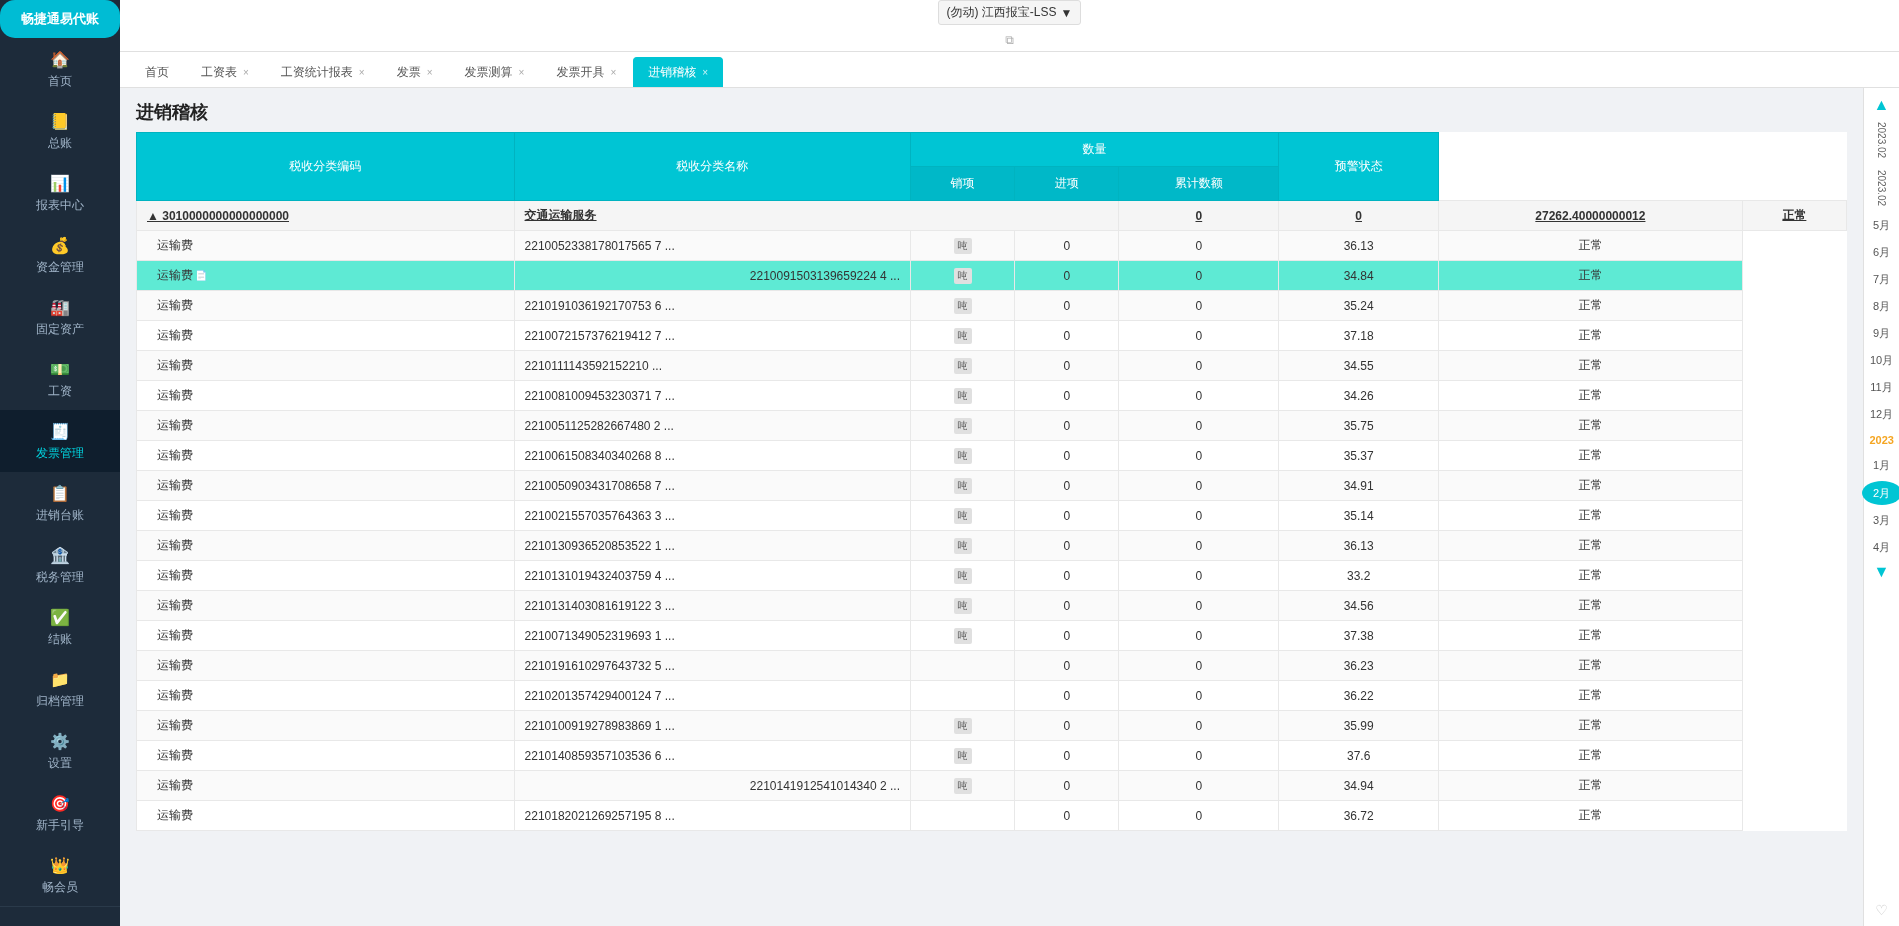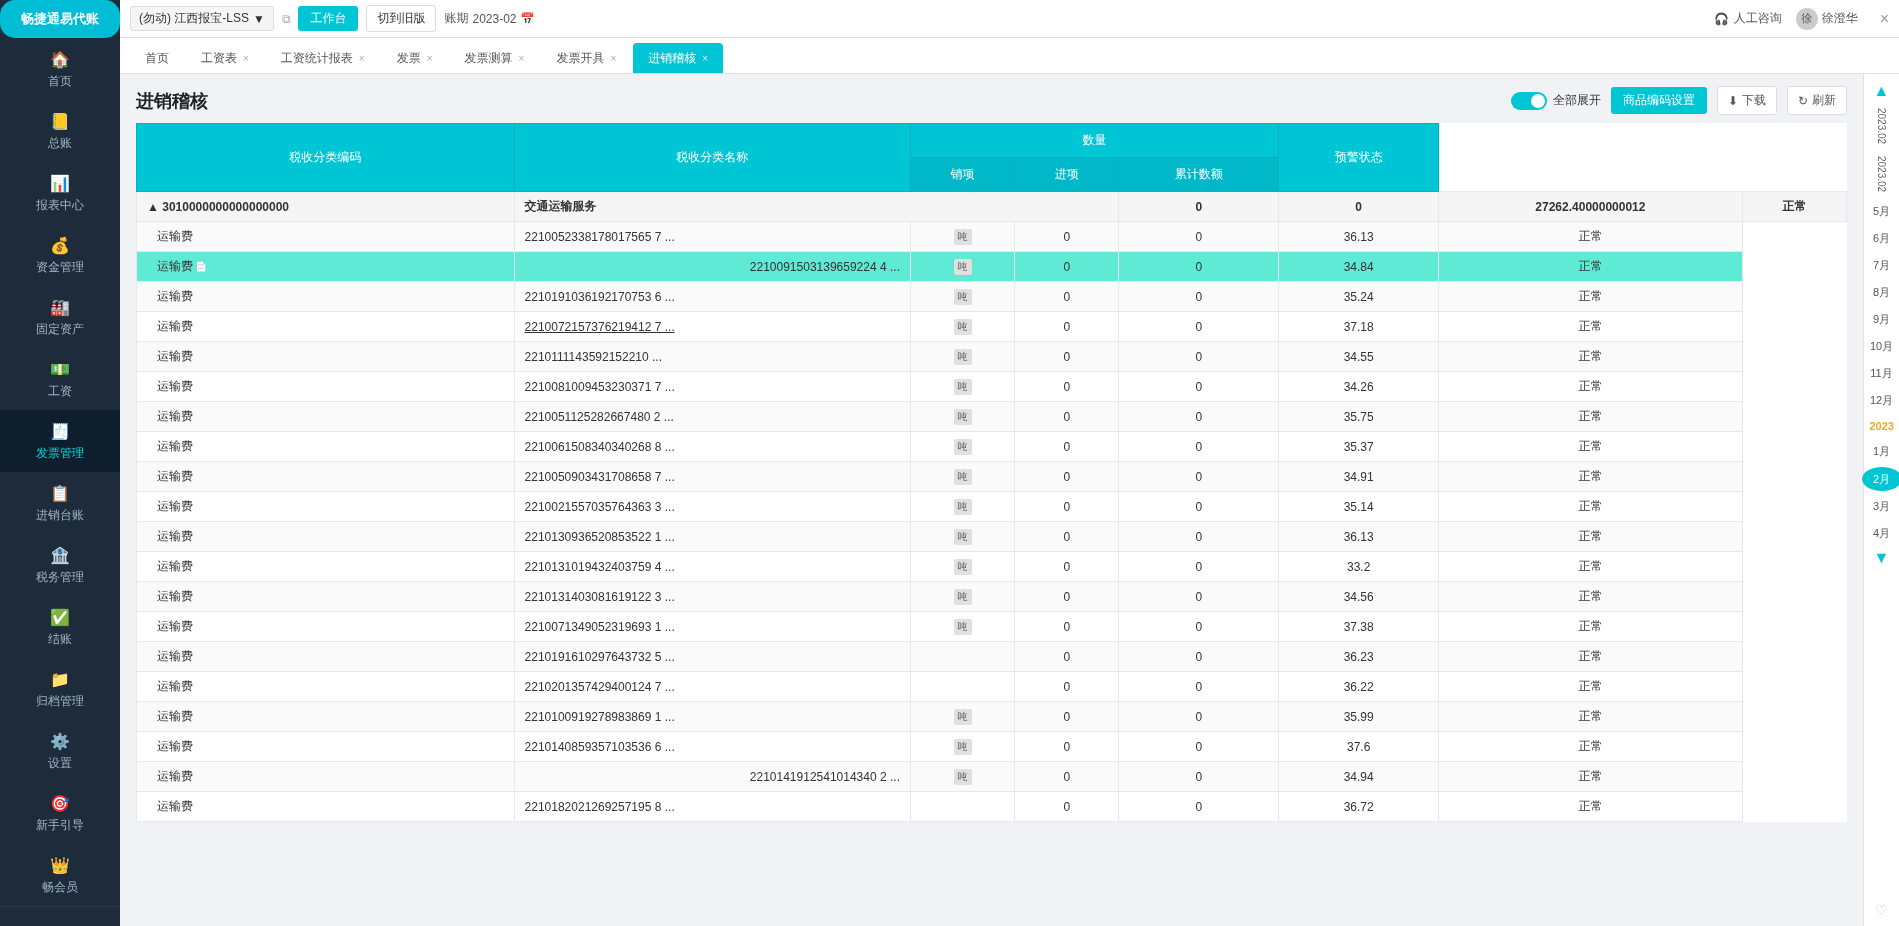--- a/index.html
+++ b/index.html
@@ -11,21 +11,21 @@
     .sidebar-item { display: flex; flex-direction: column; align-items: center; padding: 12px 0 10px; cursor: pointer; font-size: 12px; color: #a0b4c8; gap: 4px; }
     .sidebar-item.active { background: #0f1e2d; color: #00d4e0; }
     .sidebar-icon { font-size: 16px; }
     .sidebar-bottom { margin-top: auto; border-top: 1px solid #2a3a4a; padding: 10px 0; }
     .sidebar-bottom-item { display: flex; align-items: center; justify-content: center; padding: 8px 0; color: #a0b4c8; font-size: 12px; cursor: pointer; gap: 4px; }
 
     
     .main { flex: 1; display: flex; flex-direction: column; overflow: hidden; }
 
     
-    .topbar { background: #fff; height: 38px; display: flex; align-items: center; padding: 0 10px; gap: 8px; border-bottom: 1px solid #e0e0e0; flex-shrink: 0; }
+    .topbar { background: #fff; height: 52px; display: flex; align-items: center; padding: 0 10px; gap: 8px; border-bottom: 1px solid #e0e0e0; flex-shrink: 0; flex-direction: column; }
     .topbar-company { display: flex; align-items: center; gap: 4px; background: #f5f5f5; border: 1px solid #ddd; border-radius: 3px; padding: 3px 8px; font-size: 12px; cursor: pointer; }
     .topbar-btn { background: #00c5d4; color: #fff; border: none; border-radius: 3px; padding: 4px 12px; font-size: 12px; cursor: pointer; }
     .topbar-switch-btn { background: #fff; color: #333; border: 1px solid #ddd; border-radius: 3px; padding: 4px 10px; font-size: 12px; cursor: pointer; }
     .topbar-period { display: flex; align-items: center; gap: 4px; font-size: 12px; color: #555; }
     .topbar-right { margin-left: auto; display: flex; align-items: center; gap: 14px; }
     .topbar-service { display: flex; align-items: center; gap: 4px; color: #555; font-size: 12px; cursor: pointer; }
     .topbar-user { display: flex; align-items: center; gap: 4px; font-size: 12px; cursor: pointer; color: #555; }
     .close-x { font-size: 16px; color: #999; cursor: pointer; margin-left: 8px; }
 
     
@@ -52,21 +52,21 @@
     
     .table-container { flex: 1; overflow: auto; padding: 0 16px 16px; }
     .data-table { width: 100%; border-collapse: collapse; background: #fff; }
     .data-table th { background: #00c5d4; color: #fff; padding: 8px 10px; text-align: center; font-size: 12px; font-weight: normal; border: 1px solid #00b3c0; white-space: nowrap; }
     .data-table th.sub { background: #00b8c8; }
     .data-table td { padding: 6px 10px; border: 1px solid #e8e8e8; font-size: 12px; color: #333; text-align: center; white-space: nowrap; }
     .data-table tr:nth-child(even) td { background: #fafafa; }
     .data-table tr.highlighted td { background: #5eead4; }
     .data-table td.left { text-align: left; }
     .data-table td.indent { text-align: left; padding-left: 20px; }
-    .category-row td { background: #f5f5f5 !important; font-weight: bold; }
+    .category-row td { background: #f5f5f5 !important; font-weight: bold; text-decoration: underline; }
     .tag { display: inline-block; background: #e0e0e0; color: #555; border-radius: 2px; padding: 1px 4px; font-size: 10px; }
 
     
     .right-panel { width: 36px; background: #fff; border-left: 1px solid #e0e0e0; display: flex; flex-direction: column; align-items: center; padding: 8px 0; gap: 4px; flex-shrink: 0; font-size: 11px; }
     .year-label { color: #666; font-size: 11px; writing-mode: horizontal-tb; padding: 4px 2px; }
     .month-item { width: 28px; text-align: center; padding: 4px 2px; cursor: pointer; border-radius: 3px; color: #555; font-size: 11px; }
     .month-item.current { background: #00c5d4; color: #fff; border-radius: 50%; width: 40px; height: 24px; display: flex; align-items: center; justify-content: center; font-size: 11px; }
     .month-item.year-highlight { color: #f5a623; font-weight: bold; }
     .nav-arrow { color: #00c5d4; font-size: 16px; cursor: pointer; }
     .heart-icon { color: #ccc; font-size: 14px; margin-top: auto; }
@@ -198,35 +198,20 @@
       <span>进销稽核</span>
       <span class="navtab-close">×</span>
     </div>
   </div>
 
   <div class="content">
     <div class="content-main">
 
       <div class="page-header">
         <span class="page-title">进销稽核</span>
-        <div class="page-actions">
-          <div class="toggle-wrap">
-            <div class="toggle"></div>
-            <span>全部展开</span>
-          </div>
-          <button class="action-btn-green">商品编码设置</button>
-          <button class="action-btn-outline">
-            <span>⬇</span>
-            <span>下载</span>
-          </button>
-          <button class="action-btn-outline">
-            <span>↻</span>
-            <span>刷新</span>
-          </button>
-        </div>
       </div>
 
       <div class="table-container">
         <table class="data-table">
           <thead>
             <tr>
               <th rowspan="2">税收分类编码</th>
               <th rowspan="2">税收分类名称</th>
               <th colspan="3">数量</th>
               <th rowspan="2">预警状态</th>
@@ -268,21 +253,21 @@
                 <td class="indent"><span>运输费</span></td>
                 <td style="text-align: left; max-width: 200px; overflow: hidden; text-overflow: ellipsis;">2210191036192170753 6 ...</td>
                 <td><span class="tag">吨</span></td>
                 <td>0</td>
                 <td>0</td>
                 <td>35.24</td>
                 <td>正常</td>
               </tr>
               <tr>
                 <td class="indent"><span>运输费</span></td>
-                <td style="text-align: left; max-width: 200px; overflow: hidden; text-overflow: ellipsis; text-decoration: underline;">2210072157376219412 7 ...</td>
+                <td style="text-align: left; max-width: 200px; overflow: hidden; text-overflow: ellipsis;">2210072157376219412 7 ...</td>
                 <td><span class="tag">吨</span></td>
                 <td>0</td>
                 <td>0</td>
                 <td>37.18</td>
                 <td>正常</td>
               </tr>
               <tr>
                 <td class="indent"><span>运输费</span></td>
                 <td style="text-align: left; max-width: 200px; overflow: hidden; text-overflow: ellipsis;">2210111143592152210 ...</td>
                 <td><span class="tag">吨</span></td>

